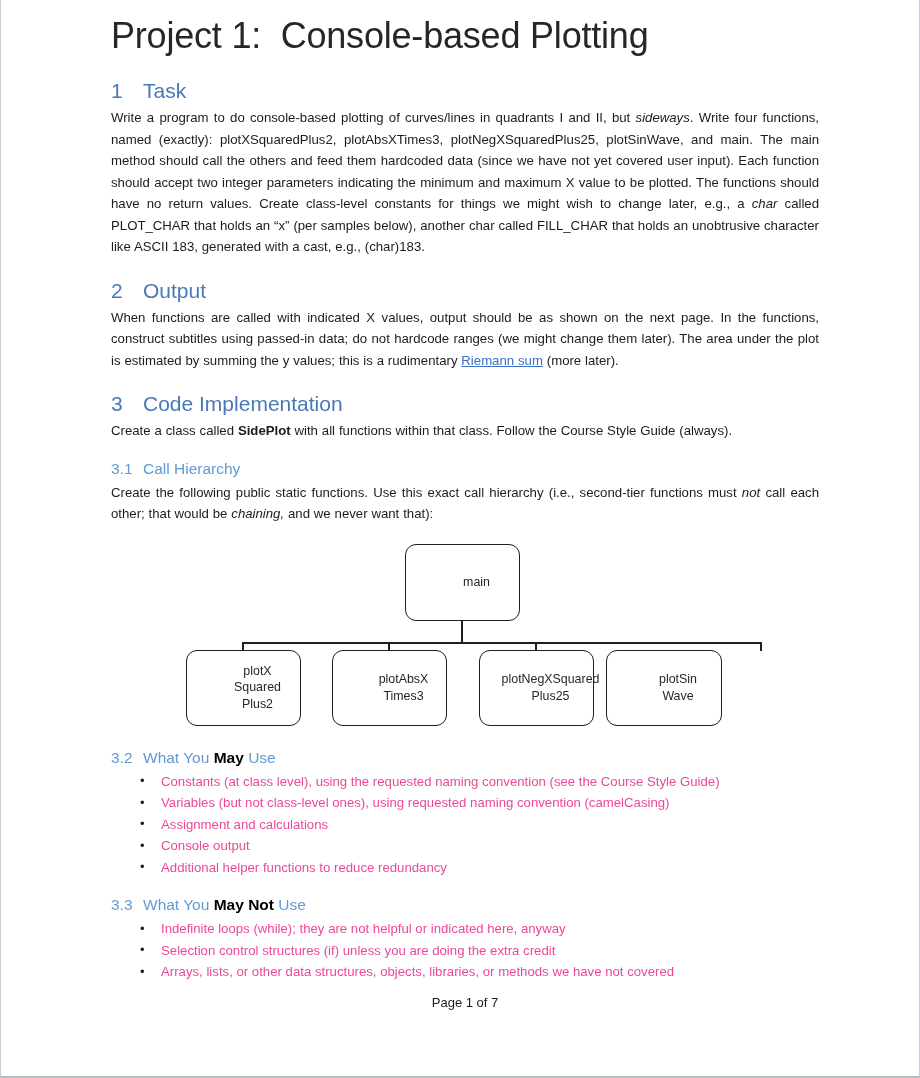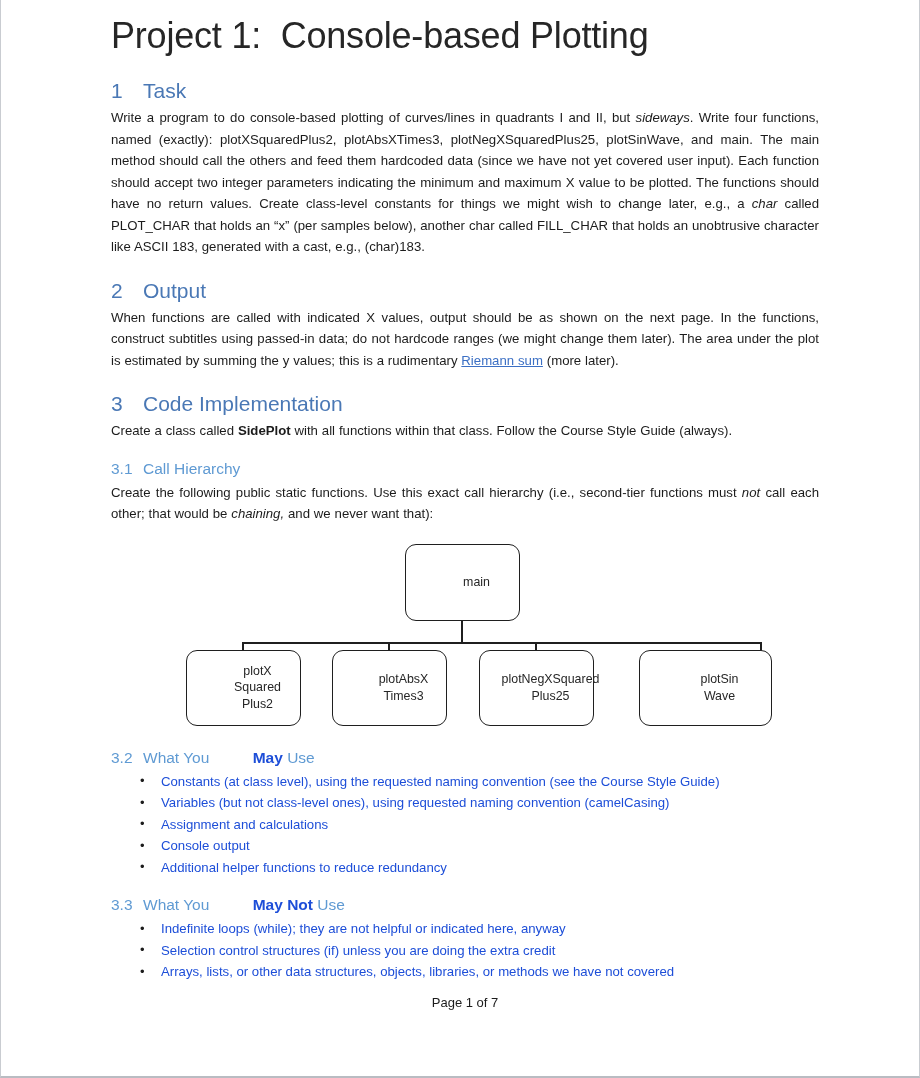--- a/index.html
+++ b/index.html
@@ -53,21 +53,21 @@
 
   .h2 {
     font-size: 15.5px;
     font-weight: 400;
     color: #5f9ad3;
     margin: 17px 0 3px 0;
     line-height: 20px;
     white-space: pre;
   }
   .h2 .num { display: inline-block; min-width: 32px; }
-  .h2 b { font-weight: 700; color: #1d4ed8; margin-left: 39px; }
+  .h2 b { font-weight: 700; color: #000000; }
 
   
   p.body {
     font-size: 13.2px;
     line-height: 21.5px;
     margin: 0 0 0 0;
     text-align: justify;
     color: #1c1c1c;
     word-spacing: 0.2px;
   }
@@ -83,21 +83,21 @@
   ul.bullets {
     list-style: none;
     margin: 2px 0 0 0;
     padding: 0;
   }
   ul.bullets li {
     position: relative;
     font-size: 13.2px;
     line-height: 21.5px;
     padding-left: 50px;
-    color: #1d4ed8;
+    color: #ec4899;
   }
   ul.bullets li::before {
     content: "\2022";
     position: absolute;
     left: 29px;
     top: -0.5px;
     font-size: 13px;
     color: #1c1c1c;
   }
   ul.bullets li i { font-style: italic; }
@@ -121,21 +121,21 @@
     font-size: 12.4px;
     line-height: 16.5px;
     color: #262626;
     white-space: pre-line;
     padding-left: 28px;
   }
   .node-main  { left: 294px; top: 11px;  width: 115px; height: 77px; }
   .node-c1    { left: 75px;  top: 117px; width: 115px; height: 76px; }
   .node-c2    { left: 221px; top: 117px; width: 115px; height: 76px; }
   .node-c3    { left: 368px; top: 117px; width: 115px; height: 76px; }
-  .node-c4    { left: 528px; top: 117px; width: 133px; height: 76px; }
+  .node-c4    { left: 495px; top: 117px; width: 116px; height: 76px; }
 
   .conn {
     position: absolute;
     background: #1f1f1f;
   }
   
   .conn-main-stub { left: 350px; top: 88px;  width: 2.2px; height: 23px; }
   
   .conn-bus       { left: 131px; top: 109px; width: 520px; height: 2.2px; }
   

